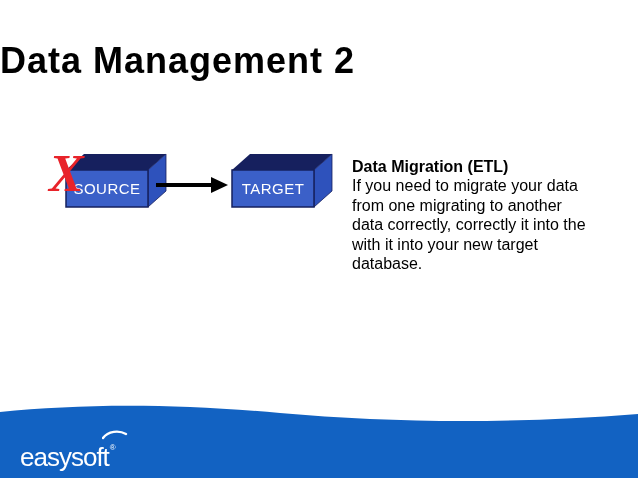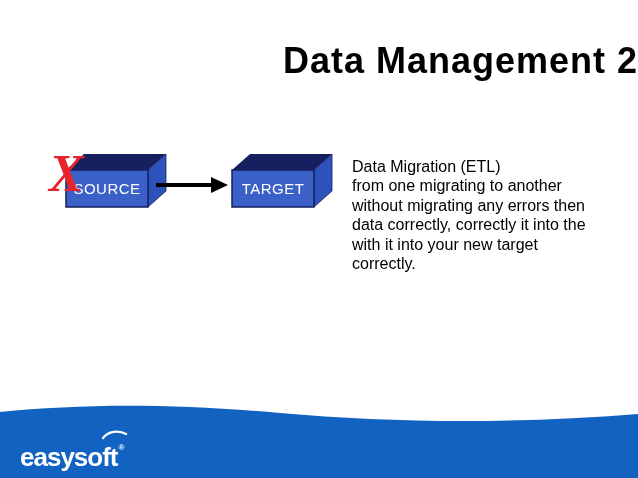--- a/index.html
+++ b/index.html
@@ -16,55 +16,55 @@
     inset: 0;
     width: 638px;
     height: 478px;
   }
   .slide-title {
     position: absolute;
     top: 40px;
     left: 0;
     right: 0;
     margin: 0;
-    text-align: right;
+    text-align: left;
     font-size: 36px;
     font-weight: bold;
     letter-spacing: 1px;
     color: #000000;
   }
   .etl-block {
     position: absolute;
     left: 352px;
     top: 157px;
     width: 286px;
     font-size: 16px;
     line-height: 19.4px;
     color: #000000;
   }
-  .etl-heading { font-weight: normal; }
+  .etl-heading { font-weight: bold; }
   .box-label {
     font-family: "Liberation Sans", sans-serif;
     font-size: 15px;
     letter-spacing: 0.5px;
     fill: #ffffff;
   }
   .error-x {
     font-family: "Liberation Serif", serif;
     font-weight: bold;
     font-style: italic;
     font-size: 52px;
   }
   .footer-logo {
     position: absolute;
     left: 20px;
     top: 431px;
     color: #ffffff;
     font-size: 26px;
-    font-weight: bold;
+    font-weight: normal;
     letter-spacing: -1px;
     line-height: 34px;
   }
   .footer-logo sup {
     font-size: 8px;
     letter-spacing: 0;
     vertical-align: 16px;
     margin-left: 1px;
   }
   .ft-swoosh {
@@ -103,25 +103,25 @@
       <text class="box-label" x="273" y="194" text-anchor="middle">TARGET</text>
     </g>
 
     <text class="error-x" x="49" y="191" fill="#E8232A">X</text>
   </svg>
 
   <h1 class="slide-title">Data Management 2</h1>
 
   <div class="etl-block">
     <div class="etl-heading">Data Migration (ETL)</div>
+    <div>If you need to migrate your data</div>
     <div>from one migrating to another</div>
-    <div>without migrating any errors then</div>
     <div>data correctly, correctly it into the</div>
     <div>with it into your new target</div>
-    <div>correctly.</div>
+    <div>database.</div>
   </div>
 
   <div class="footer-logo">
     <span>easysoft</span><sup>®</sup>
     <svg class="ft-swoosh" viewBox="0 0 26 11">
       <path d="M1,9 C6,2 17,1 24,5" fill="none" stroke="#ffffff" stroke-width="2.4" stroke-linecap="round"></path>
     </svg>
   </div>
 
 </div>

